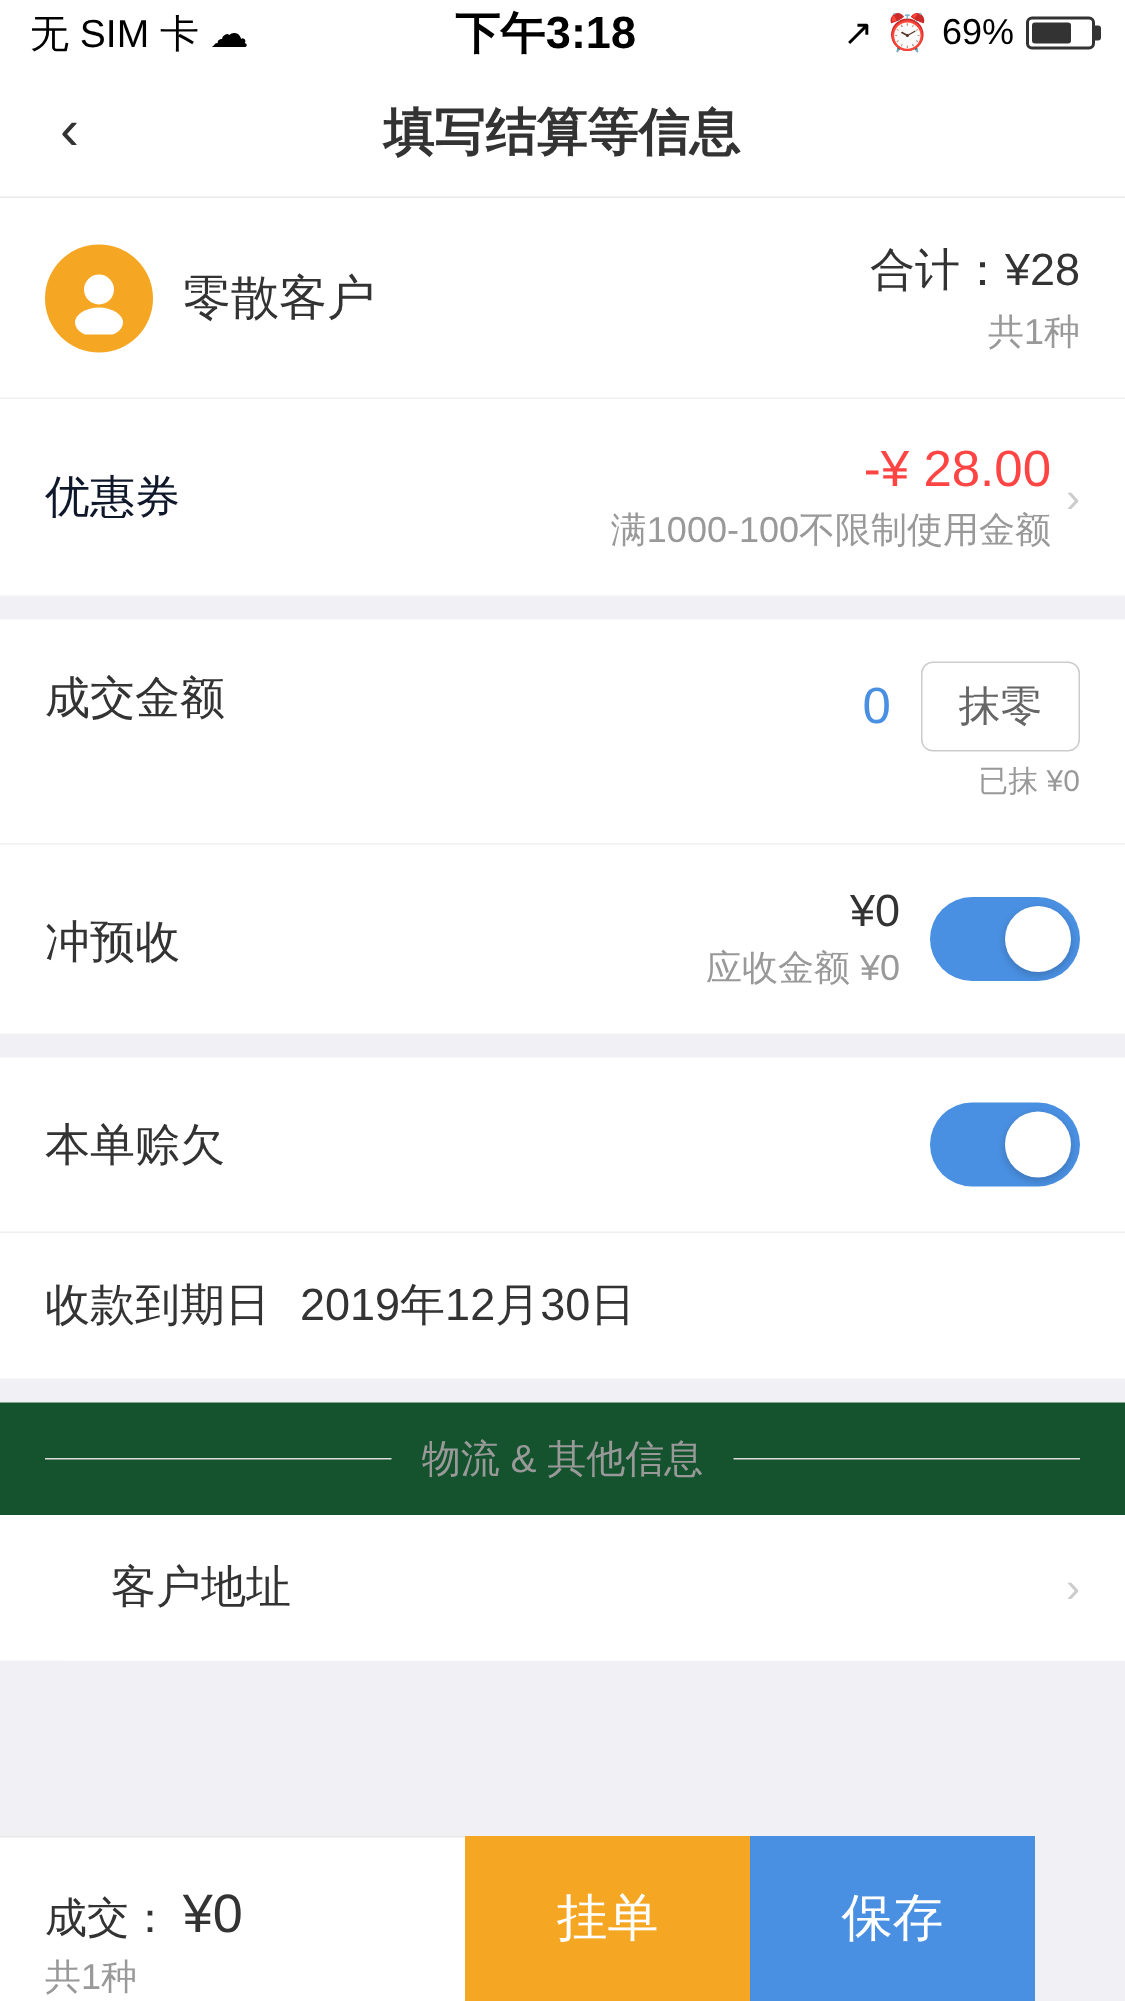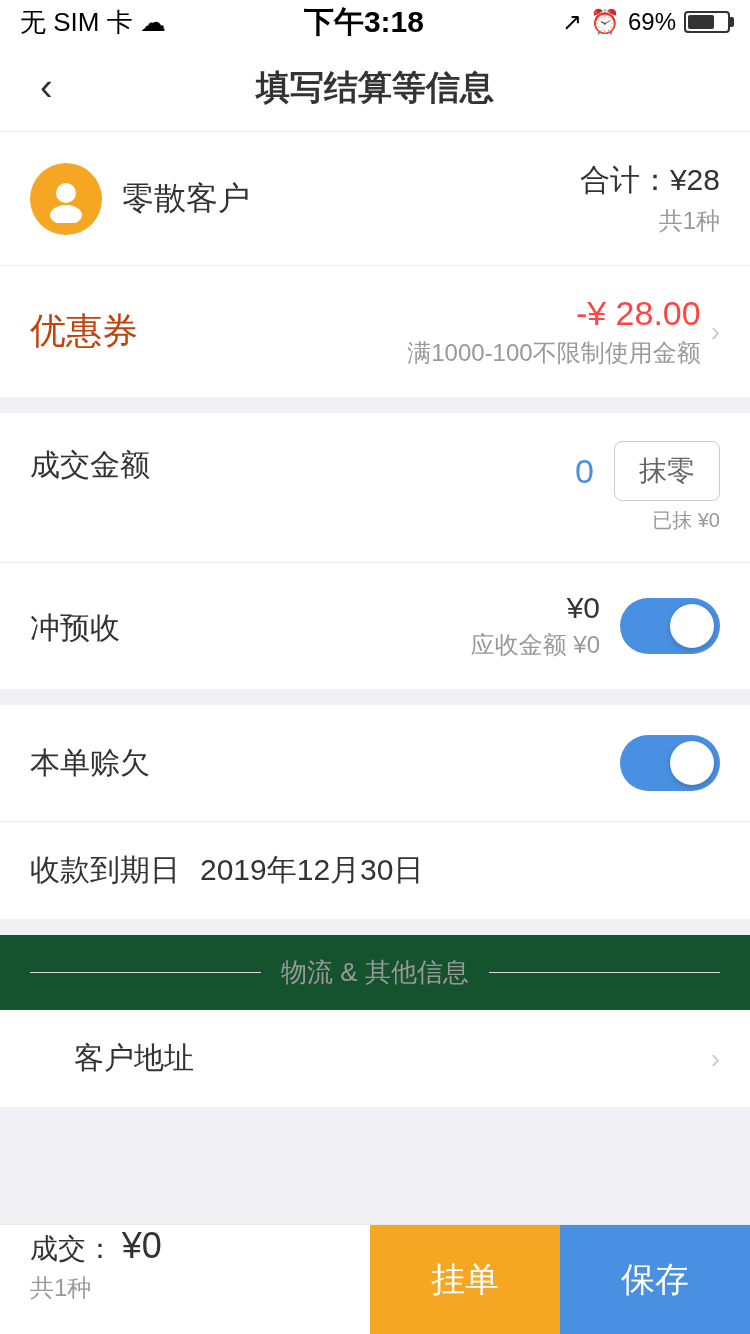--- a/index.html
+++ b/index.html
@@ -79,21 +79,21 @@
     .total-amount { font-size: 30px; color: #333; }
     .total-count { font-size: 24px; color: #999; margin-top: 4px; }
     
     .coupon-row {
       padding: 28px 30px;
       display: flex;
       align-items: center;
       justify-content: space-between;
       border-top: 1px solid #f0f0f0;
     }
-    .coupon-label { font-size: 36px; color: #c2410c; }
+    .coupon-label { font-size: 30px; color: #0f172a; }
     .coupon-right { display: flex; align-items: center; gap: 10px; }
     .coupon-info { text-align: right; }
     .coupon-discount { font-size: 34px; color: #ff4444; font-weight: 500; }
     .coupon-desc { font-size: 24px; color: #999; margin-top: 4px; }
     .chevron-icon { font-size: 28px; color: #ccc; }
     
     .deal-row {
       padding: 28px 30px;
       display: flex;
       align-items: flex-start;
@@ -187,24 +187,24 @@
       align-items: center;
       justify-content: space-between;
       margin-left: 44px;
     }
     .address-label { font-size: 30px; color: #333; margin-right: 20px; flex-shrink: 0; }
     .address-value { font-size: 30px; color: #333; flex: 1; }
     
     .bottom-bar {
       position: fixed;
       bottom: 0;
-      width: 750px;
+      width: 690px;
       height: 110px;
       display: flex;
-      align-items: flex-start;
+      align-items: flex-end;
       background: #fff;
       border-top: 1px solid #e8e8e8;
     }
     .bottom-left {
       flex: 1;
       padding: 0 30px;
     }
     .bottom-deal-label { font-size: 28px; color: #333; }
     .bottom-deal-amount { font-size: 36px; color: #333; font-weight: 500; display: inline; }
     .bottom-deal-count { font-size: 24px; color: #999; margin-top: 4px; }

